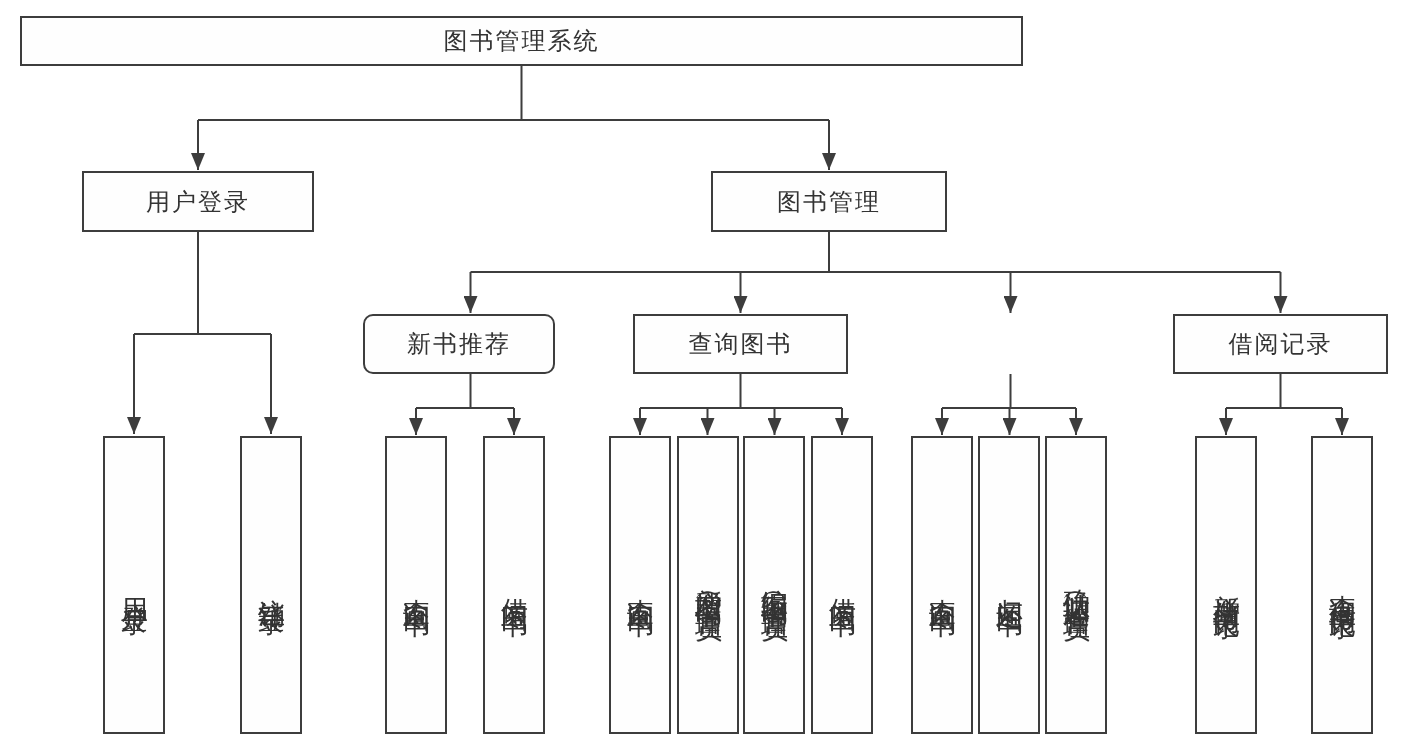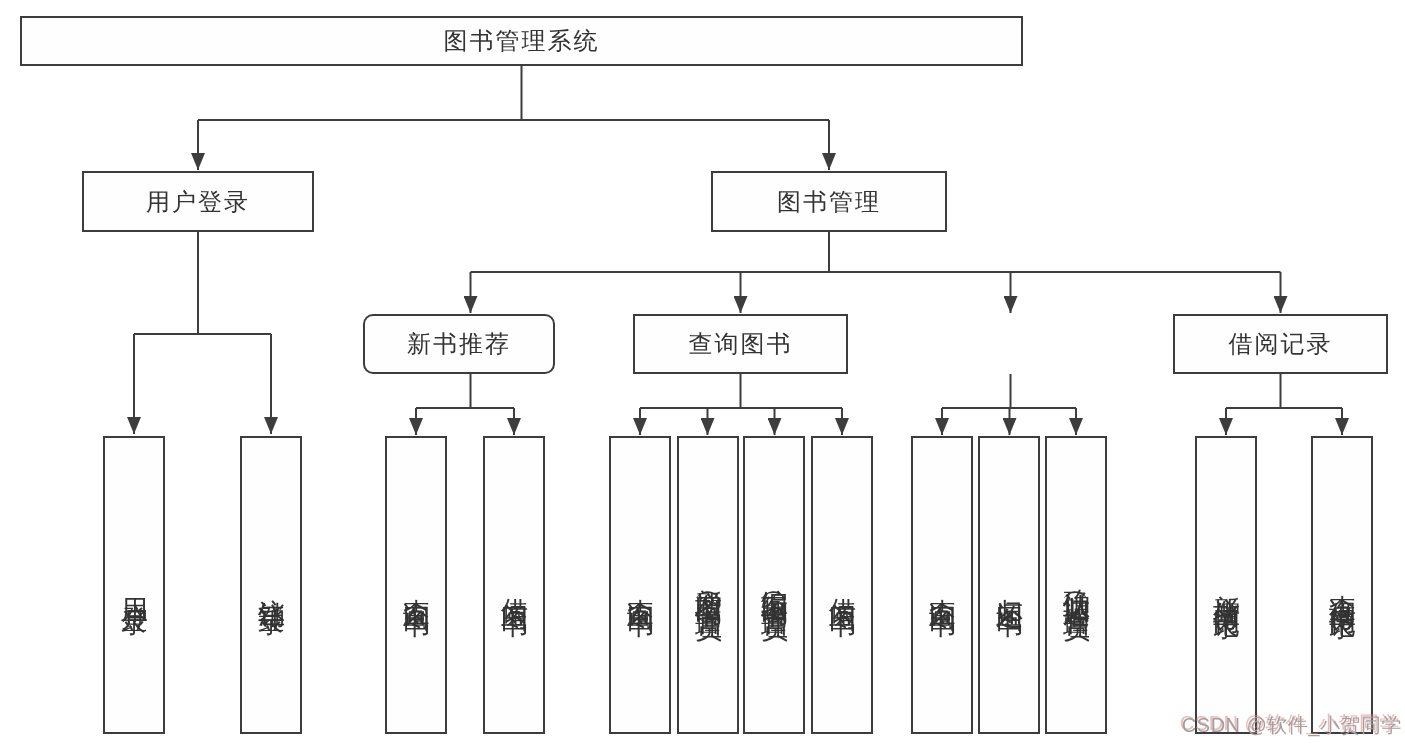--- a/index.html
+++ b/index.html
@@ -159,15 +159,14 @@
     <span>确认归还（管理员）</span>
   </div>
 
   <div class="box v" style="left:1195px;">
     <span>新增借阅记录</span>
   </div>
   <div class="box v" style="left:1311px;">
     <span>查询借阅记录</span>
   </div>
 
-  <div class="watermark">CSDN @软件_小贺同学</div>
 
 </div>
 
 </body></html>

